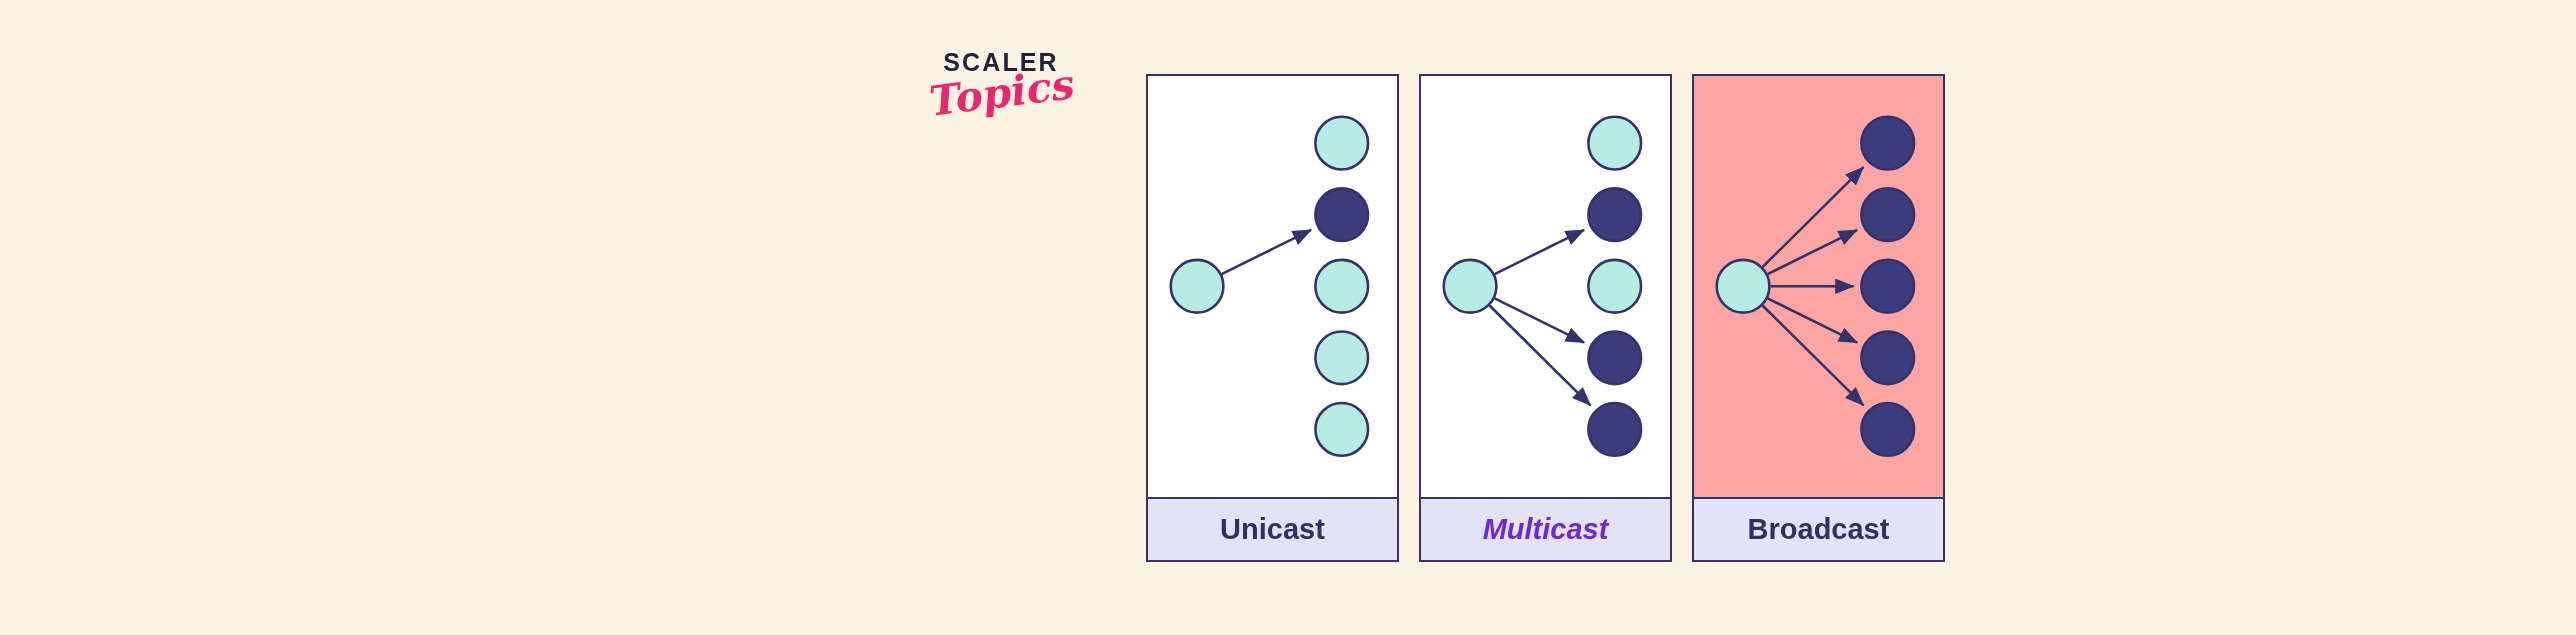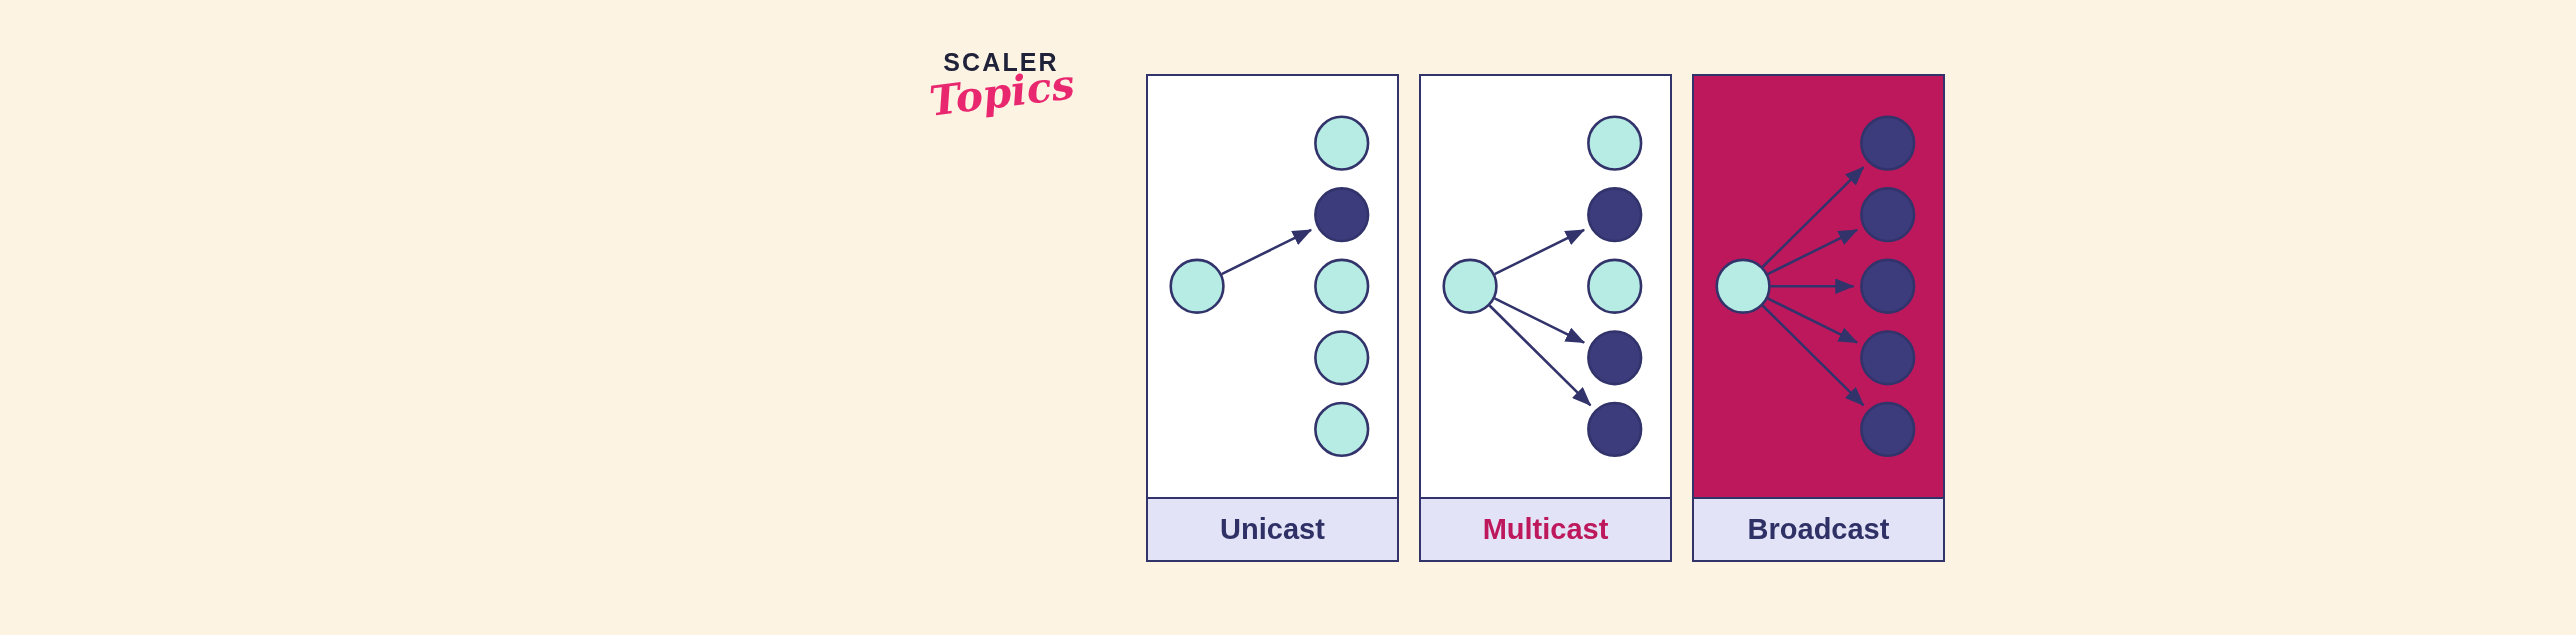--- a/index.html
+++ b/index.html
@@ -113,24 +113,24 @@
           <line x1="142.5" y1="430.5" x2="315.8" y2="516.2" stroke="#32336b" stroke-width="5" marker-end="url(#ah1)"></line>
           <line x1="132.7" y1="444.3" x2="328.1" y2="637.6" stroke="#32336b" stroke-width="5" marker-end="url(#ah1)"></line>
           <circle cx="375" cy="130" r="51" fill="#b6ece4" stroke="#32336b" stroke-width="5"></circle>
           <circle cx="375" cy="268.5" r="51" fill="#3c3c7d" stroke="#32336b" stroke-width="5"></circle>
           <circle cx="375" cy="407" r="51" fill="#b6ece4" stroke="#32336b" stroke-width="5"></circle>
           <circle cx="375" cy="545.5" r="51" fill="#3c3c7d" stroke="#32336b" stroke-width="5"></circle>
           <circle cx="375" cy="684" r="51" fill="#3c3c7d" stroke="#32336b" stroke-width="5"></circle>
           <circle cx="95" cy="407" r="51" fill="#b6ece4" stroke="#32336b" stroke-width="5"></circle>
         </svg>
       </div>
-    <div class="panel-label" style="background: rgb(227, 227, 247); border-top-color: rgb(50, 51, 107); color: #be185d;">Multicast</div>
+    <div class="panel-label" style="background: rgb(227, 227, 247); border-top-color: rgb(50, 51, 107); color: #6d28d9; font-style: italic;">Multicast</div>
   </div>
 
-  <div class="panel panel-3" style="background: #be185d; border-color: rgb(50, 51, 107);">
+  <div class="panel panel-3" style="background: #fca5a5; border-color: rgb(50, 51, 107);">
     <div class="diagram">
         <svg viewBox="0 0 482 814" preserveAspectRatio="none">
           <defs>
             <marker id="ah2" viewBox="0 0 10 8" refX="9.5" refY="4" markerWidth="7.5" markerHeight="6" orient="auto">
               <path d="M0 0 L10 4 L0 8 Z" fill="#32336b"></path>
             </marker>
           </defs>
           <line x1="132.7" y1="369.7" x2="328.1" y2="176.4" stroke="#32336b" stroke-width="5" marker-end="url(#ah2)"></line>
           <line x1="142.5" y1="383.5" x2="315.8" y2="297.8" stroke="#32336b" stroke-width="5" marker-end="url(#ah2)"></line>
           <line x1="148.0" y1="407.0" x2="309.0" y2="407.0" stroke="#32336b" stroke-width="5" marker-end="url(#ah2)"></line>

